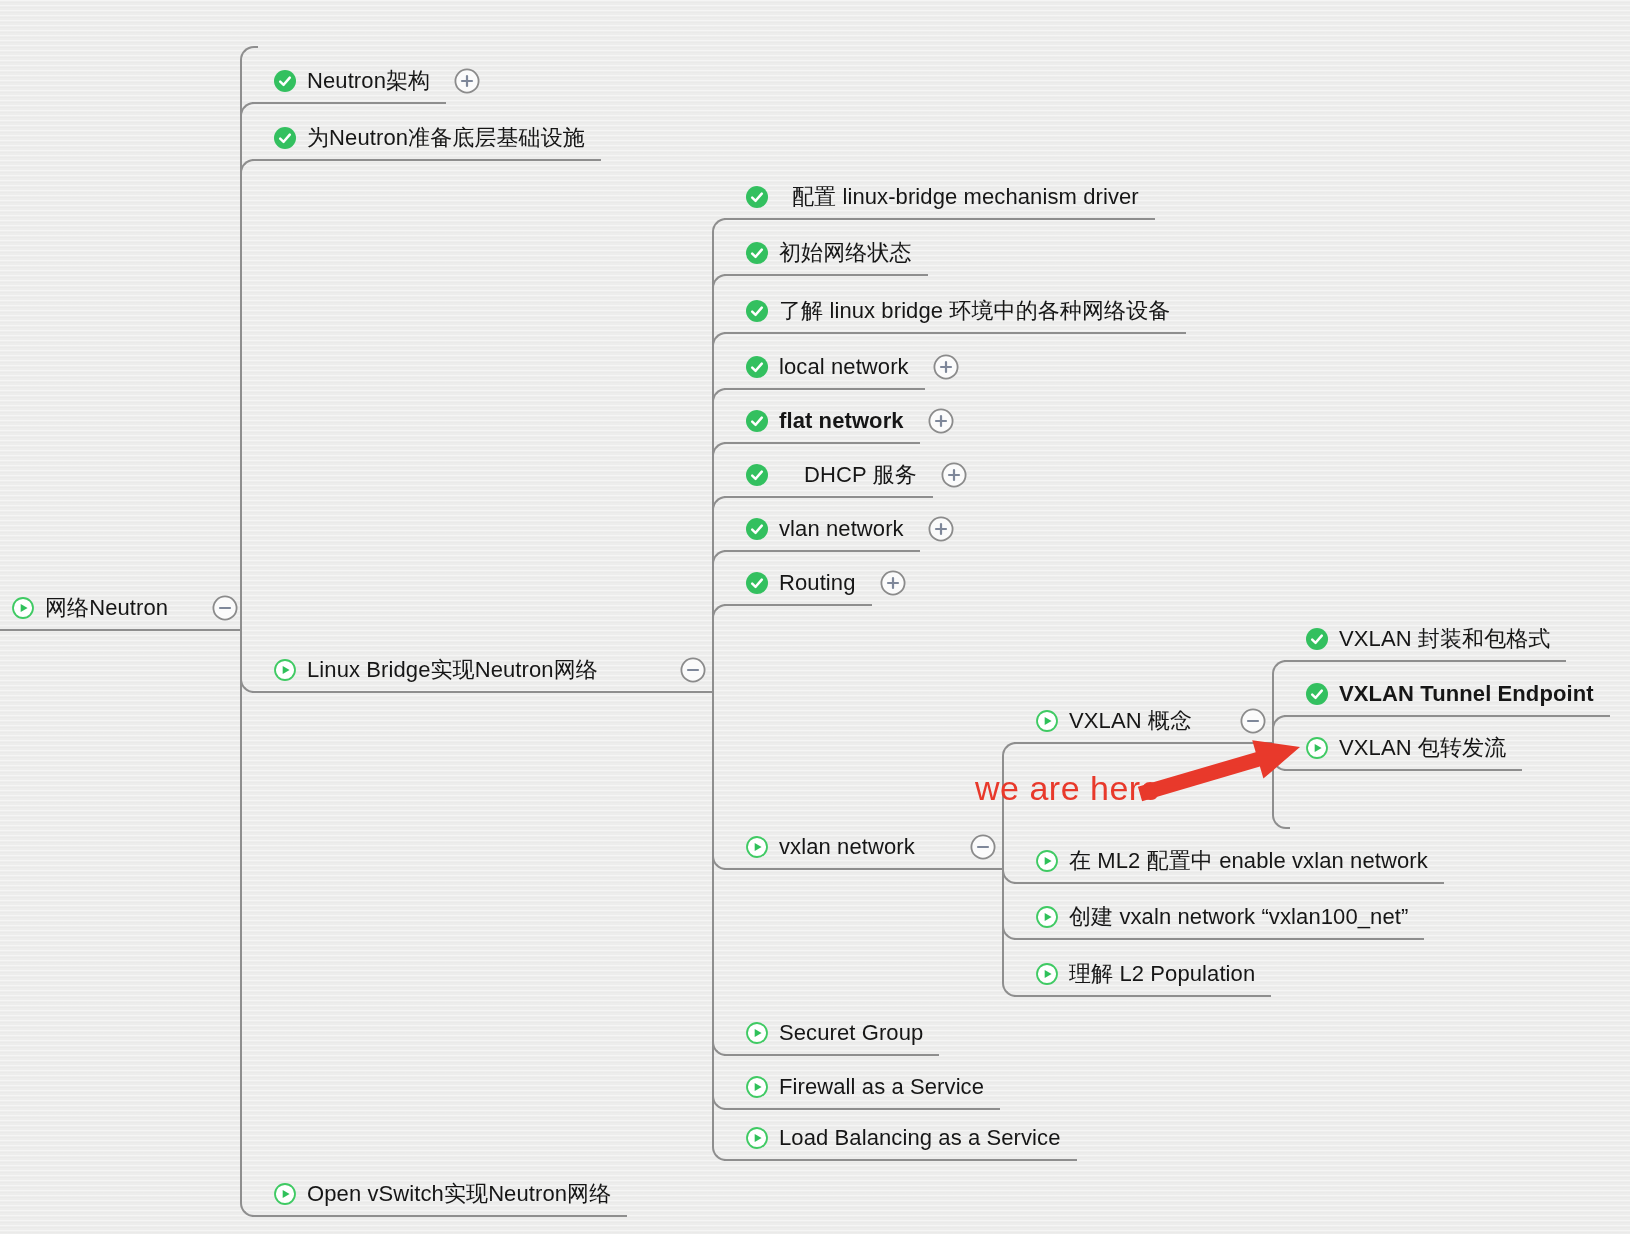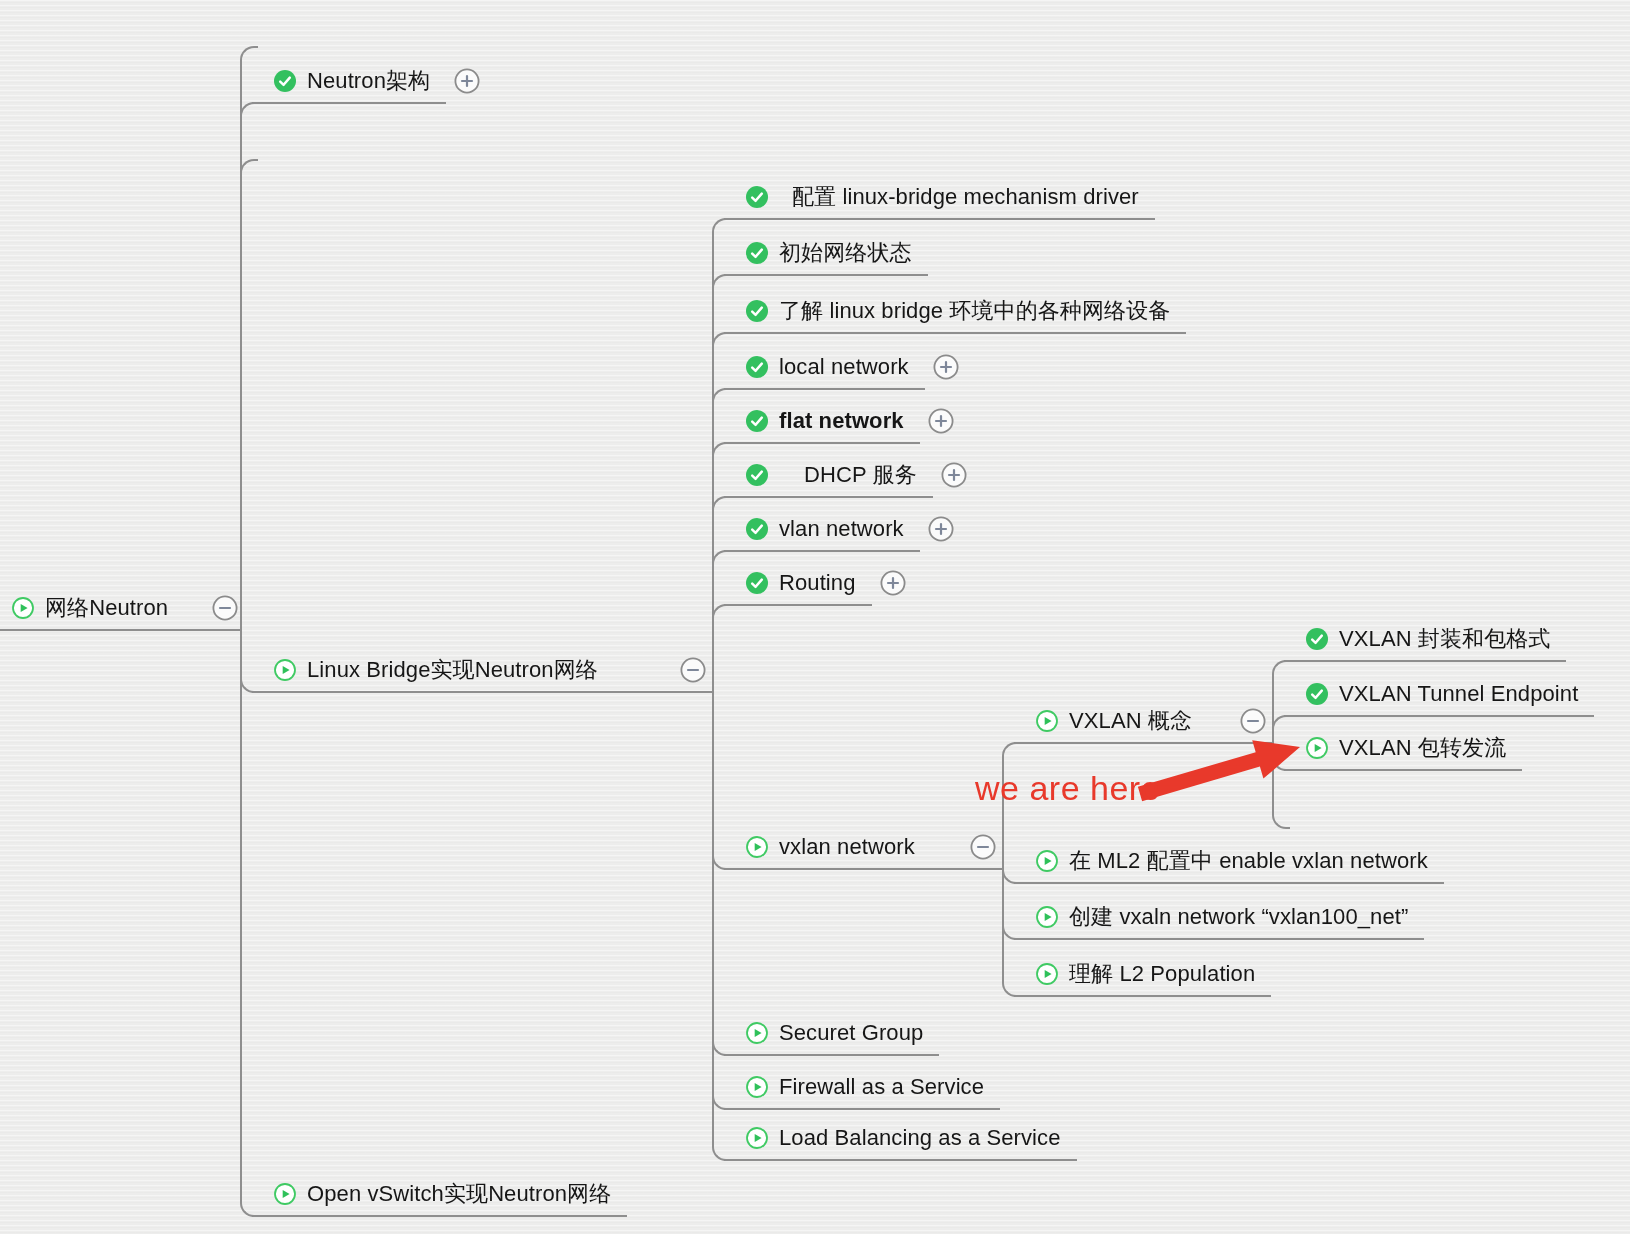--- a/index.html
+++ b/index.html
@@ -73,20 +73,29 @@
         </svg>
       </span>
       <span class="lbl">Neutron架构</span>
       <span class="toggle toggle--expand"><svg viewBox="0 0 26 26" width="26" height="26">
           <circle cx="13" cy="13" r="11.6" fill="#fbfbfb" stroke="#8b8b8b" stroke-width="1.8"></circle>
           <line x1="8" y1="13" x2="18" y2="13" stroke="#7e8799" stroke-width="2.2" stroke-linecap="round"></line>
           <line x1="13" y1="8" x2="13" y2="18" stroke="#7e8799" stroke-width="2.2" stroke-linecap="round"></line>
         </svg></span>
     </div>
     <div class="conn conn--up" style="left: 240px; top: 159px; height: 472px;"></div>
+    <div class="node" style="left: 252px; top: 117px;">
+      <span style="display: flex;">
+        <svg class="sicon" viewBox="0 0 22 22">
+          <circle cx="11" cy="11" r="11" fill="#33c05f"></circle>
+          <path d="M6.2 11.6 L9.6 14.8 L15.8 7.6" stroke="#ffffff" stroke-width="2.5" fill="none" stroke-linecap="round" stroke-linejoin="round"></path>
+        </svg>
+      </span>
+      <span class="lbl">为Neutron准备底层基础设施</span>
+    </div>
     <div class="conn conn--down" style="left: 240px; top: 629px; height: 64px;"></div>
     <div class="node" style="left: 252px; top: 649px; width: 462px;">
       <span style="display: flex;">
         <svg class="sicon" viewBox="0 0 22 22">
           <circle cx="11" cy="11" r="10" fill="#ffffff" stroke="#3fca63" stroke-width="1.8"></circle>
           <path d="M8.7 6.9 L15.6 11 L8.7 15.1 Z" fill="#2fc15a"></path>
         </svg>
       </span>
       <span class="lbl">Linux Bridge实现Neutron网络</span>
       <span class="toggle toggle--collapse"><svg viewBox="0 0 26 26" width="26" height="26">
@@ -231,21 +240,21 @@
     <div class="node" style="left: 1284px; top: 618px;">
       <span style="display: flex;">
         <svg class="sicon" viewBox="0 0 22 22">
           <circle cx="11" cy="11" r="11" fill="#33c05f"></circle>
           <path d="M6.2 11.6 L9.6 14.8 L15.8 7.6" stroke="#ffffff" stroke-width="2.5" fill="none" stroke-linecap="round" stroke-linejoin="round"></path>
         </svg>
       </span>
       <span class="lbl">VXLAN 封装和包格式</span>
     </div>
     <div class="conn conn--up" style="left: 1272px; top: 715px; height: 29px;"></div>
-    <div class="node" style="left: 1284px; top: 673px;">
+    <div class="node" style="left: 1284px; top: 673px; font-weight: bold;">
       <span style="display: flex;">
         <svg class="sicon" viewBox="0 0 22 22">
           <circle cx="11" cy="11" r="11" fill="#33c05f"></circle>
           <path d="M6.2 11.6 L9.6 14.8 L15.8 7.6" stroke="#ffffff" stroke-width="2.5" fill="none" stroke-linecap="round" stroke-linejoin="round"></path>
         </svg>
       </span>
       <span class="lbl">VXLAN Tunnel Endpoint</span>
     </div>
     <div class="conn conn--down" style="left: 1272px; top: 742px; height: 29px;"></div>
     <div class="node" style="left: 1284px; top: 727px;">

